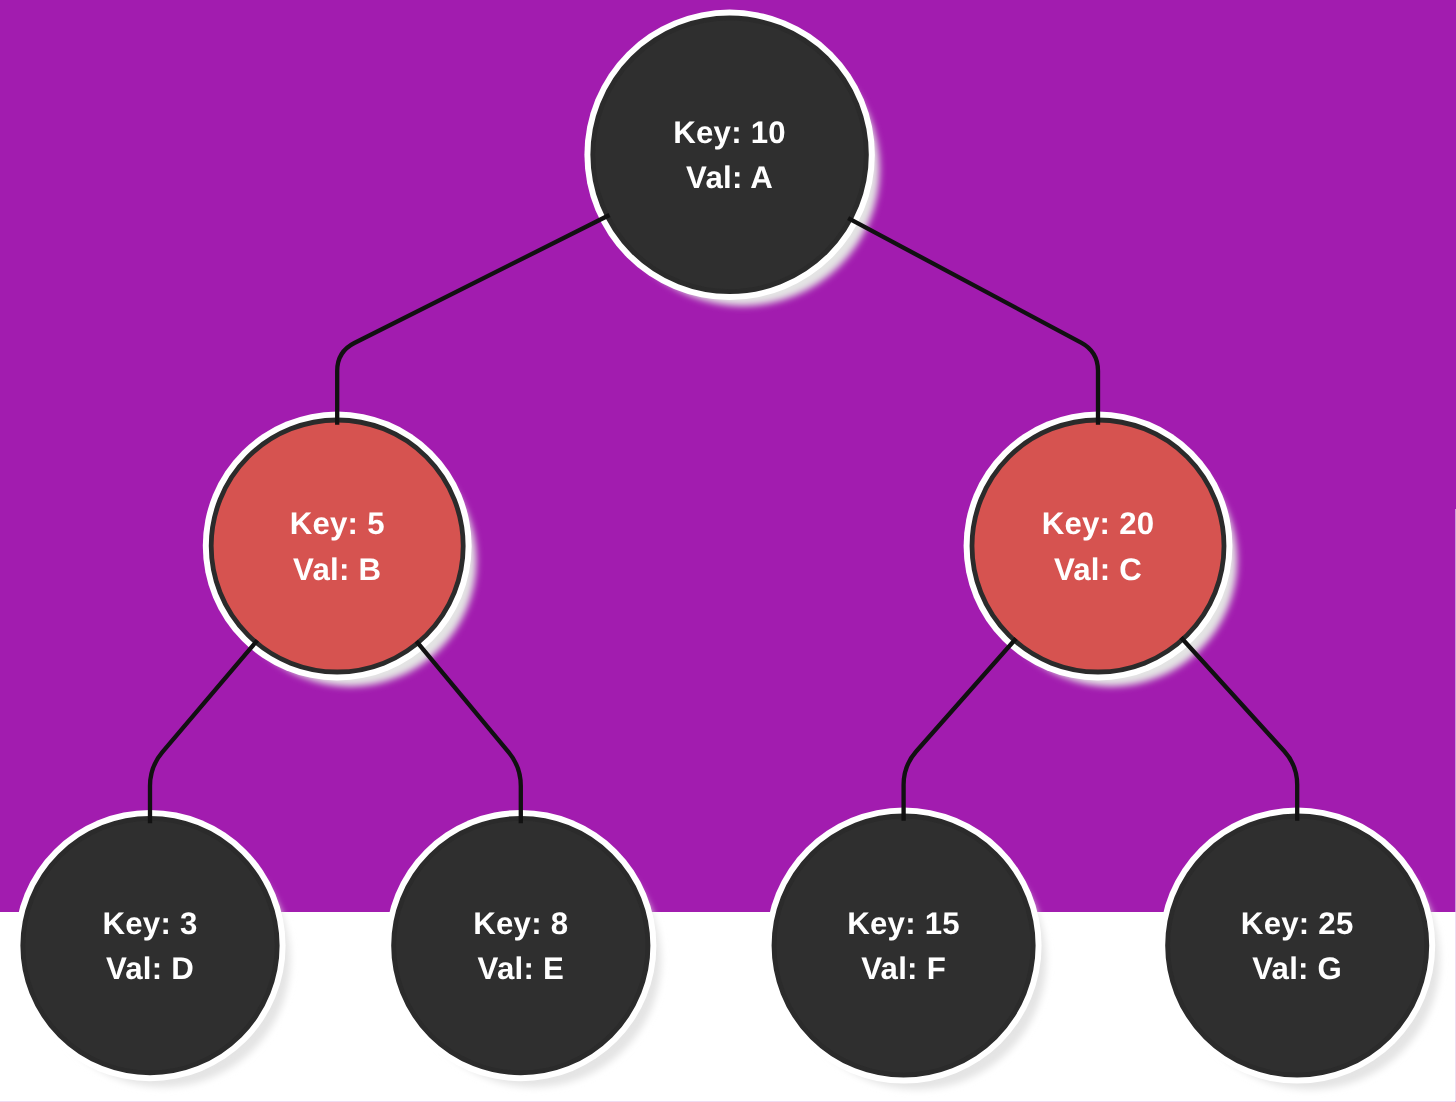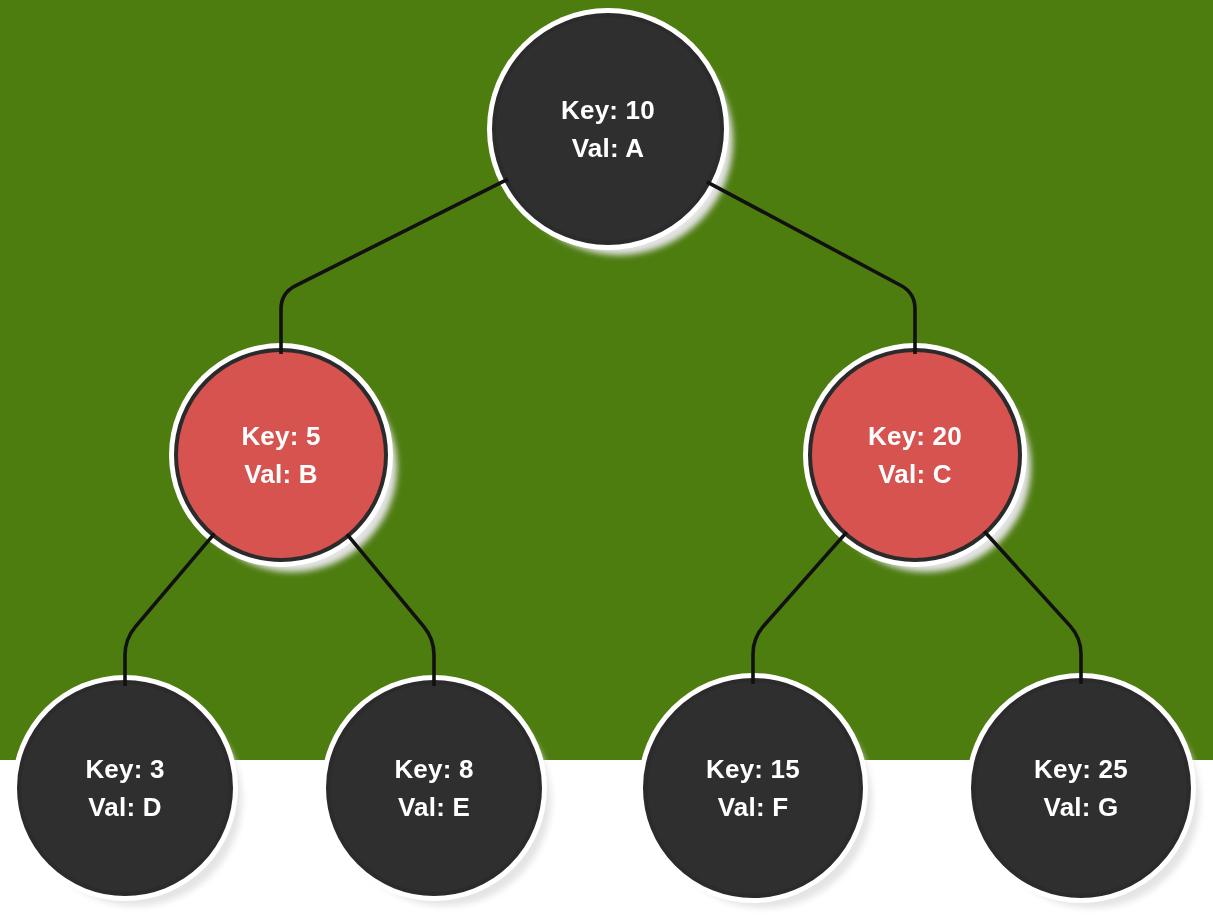--- a/index.html
+++ b/index.html
@@ -8,21 +8,21 @@
     background: #ffffff;
     width: 1213px;
     height: 918px;
     overflow: hidden;
     font-family: "Liberation Sans", "DejaVu Sans", sans-serif;
   }
   .stage {
     position: relative;
     width: 1213px;
     height: 760px;
-    background: #4d7c0f;
+    background: #a21caf;
   }
   svg text {
     font-family: "Liberation Sans", "DejaVu Sans", sans-serif;
     font-weight: 600;
     font-size: 26px;
     letter-spacing: 0.2px;
   }
 </style>
 </head>
 <body>

